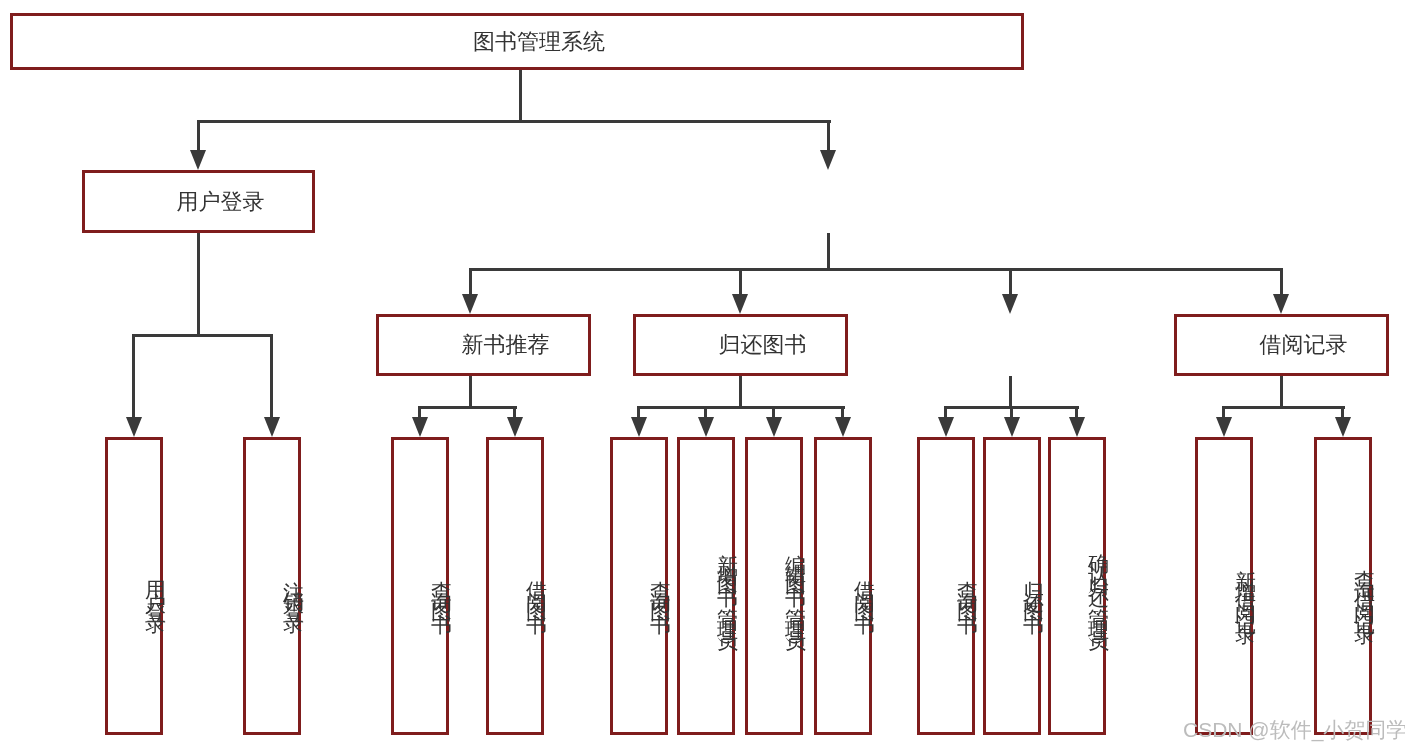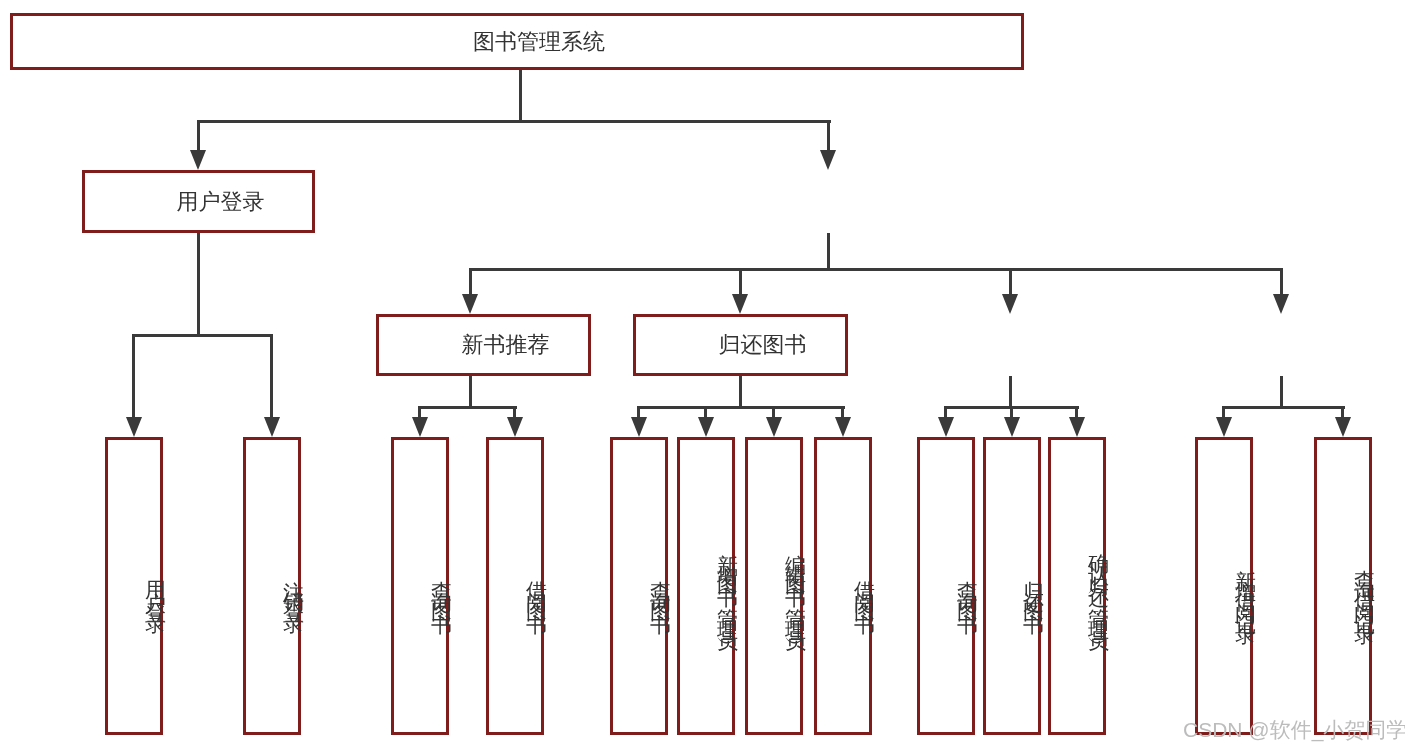--- a/index.html
+++ b/index.html
@@ -60,20 +60,23 @@
 
   <div class="box l2box" style="left:82px">
     <span>用户登录</span>
   </div>
 
   <div class="box l3box" style="left:376px">
     <span>新书推荐</span>
   </div>
   <div class="box l3box" style="left:633px">
     <span>归还图书</span>
+  </div>
+  <div class="box l3box" style="left:1174px">
+    <span>借阅记录</span>
   </div>
 
   <div class="box leaf" style="left:105px">
     <span class="vtext">用户登录</span>
   </div>
   <div class="box leaf" style="left:243px">
     <span class="vtext">注销登录</span>
   </div>
   <div class="box leaf" style="left:391px">
     <span class="vtext">查询图书</span>

